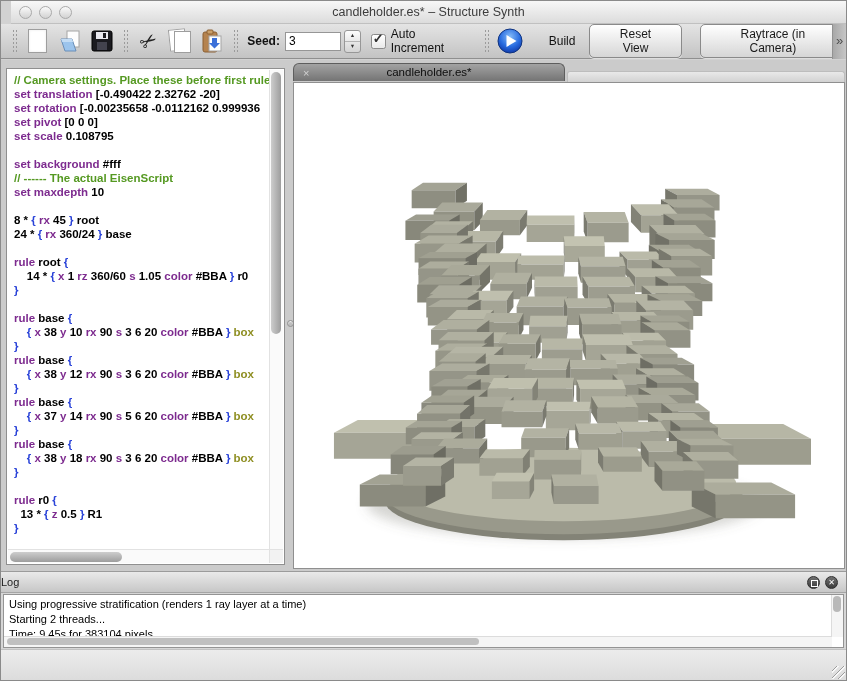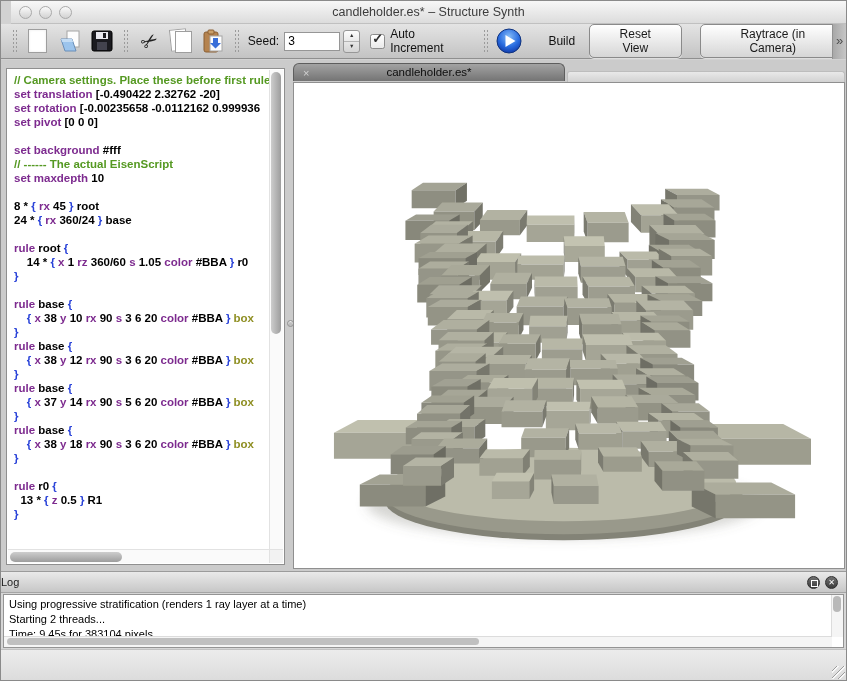--- a/index.html
+++ b/index.html
@@ -14,21 +14,21 @@
   
   .toolbar{position:absolute;left:0;top:23px;right:0;height:35px;background:linear-gradient(#e4e4e4,#c3c3c3);border-bottom:1px solid #8f8f8f;display:flex;align-items:center;padding-left:6px;box-sizing:border-box;}
   .grip{width:5px;height:24px;margin:0 5px;background-image:radial-gradient(#9b9b9b 34%,transparent 38%);background-size:3px 4px;}
   .tbtn{width:32px;height:30px;display:flex;align-items:center;justify-content:center;}
   .icon-new{width:17px;height:22px;background:#fff;border:1px solid #9e9e9e;box-shadow:inset 0 0 3px rgba(0,0,0,.08);}
   .scissors{font-size:20px;color:#222;transform:rotate(-35deg);display:inline-block;}
   .icon-copy{position:relative;width:22px;height:24px;}
   .icon-copy i{position:absolute;width:15px;height:20px;background:#fff;border:1px solid #9e9e9e;}
   .icon-copy i:nth-child(1){left:0;top:0;transform:rotate(-6deg);}
   .icon-copy i:nth-child(2){left:5px;top:2px;}
-  .seedlabel{font-size:12px;color:#111;margin:0 5px 0 4px;}
+  .seedlabel{font-size:12px;color:#111;margin:0 5px 0 4px;font-weight:bold;}
   .seedinput{width:48px;height:17px;border:1px solid #969696;font:12px "Liberation Sans",sans-serif;padding:0 3px;background:#fff;}
   .stepper{width:15px;height:21px;margin-left:3px;border:1px solid #979797;border-radius:3px;background:linear-gradient(#fdfdfd,#d4d4d4);display:flex;flex-direction:column;overflow:hidden;}
   .stepper span{flex:1;font-size:5.5px;line-height:9px;text-align:center;color:#333;}
   .stepper span:first-child{border-bottom:1px solid #b5b5b5;}
   .checkbox{width:13px;height:13px;margin-left:10px;border:1px solid #8b8b8b;border-radius:2.5px;background:linear-gradient(#fff,#e9e9e9);position:relative;}
   .checkbox span{position:absolute;left:1px;top:-4px;font-size:13px;font-weight:bold;color:#2f2f2f;}
   .cblabel{font-size:12px;color:#111;margin-left:5px;}
   .buildlabel{font-size:12px;color:#111;margin-left:23px;}
   .macbtn{margin-left:14px;padding:2px 15px;font:12px "Liberation Sans",sans-serif;color:#1a1a1a;background:linear-gradient(#ffffff,#d6d6d6);border:1px solid #8a8a8a;border-radius:5px;box-shadow:0 1px 0 rgba(255,255,255,.7);}
   .overflow{position:absolute;right:0;top:0;width:13px;height:35px;background:linear-gradient(90deg,#a8a8a8,#c6c6c6);border-left:1px solid #929292;color:#4c4c4c;font-size:13px;line-height:34px;text-align:center;}
@@ -159,20 +159,21 @@
   </div>
 
   <div class="main">
 
     <div class="code-pane">
       <div class="code" id="code-lines">
           <div class="line"><span class="tok-c">// Camera settings. Place these before first rule ca</span></div>
           <div class="line"><span class="tok-k">set translation</span><span class="tok-p"> [-0.490422 2.32762 -20]</span></div>
           <div class="line"><span class="tok-k">set rotation</span><span class="tok-p"> [-0.00235658 -0.0112162 0.999936</span></div>
           <div class="line"><span class="tok-k">set pivot</span><span class="tok-p"> [0 0 0]</span></div>
+          <div class="line"><span class="tok-k">set scale</span><span class="tok-p"> 0.108795</span></div>
           <div class="line"></div>
           <div class="line"><span class="tok-k">set background</span><span class="tok-p"> #fff</span></div>
           <div class="line"><span class="tok-c">// ------ The actual EisenScript</span></div>
           <div class="line"><span class="tok-k">set maxdepth</span><span class="tok-p"> 10</span></div>
           <div class="line"></div>
           <div class="line"><span class="tok-p">8 * </span><span class="tok-b">{ </span><span class="tok-k">rx</span><span class="tok-p"> 45 </span><span class="tok-b">} </span><span class="tok-p">root</span></div>
           <div class="line"><span class="tok-p">24 * </span><span class="tok-b">{ </span><span class="tok-k">rx</span><span class="tok-p"> 360/24 </span><span class="tok-b">} </span><span class="tok-p">base</span></div>
           <div class="line"></div>
           <div class="line"><span class="tok-k">rule</span><span class="tok-p"> root </span><span class="tok-b">{</span></div>
           <div class="line"><span class="tok-p">    14 * </span><span class="tok-b">{ </span><span class="tok-k">x</span><span class="tok-p"> 1 </span><span class="tok-k">rz</span><span class="tok-p"> 360/60 </span><span class="tok-k">s</span><span class="tok-p"> 1.05 </span><span class="tok-k">color</span><span class="tok-p"> #BBA </span><span class="tok-b">} </span><span class="tok-p">r0</span></div>

